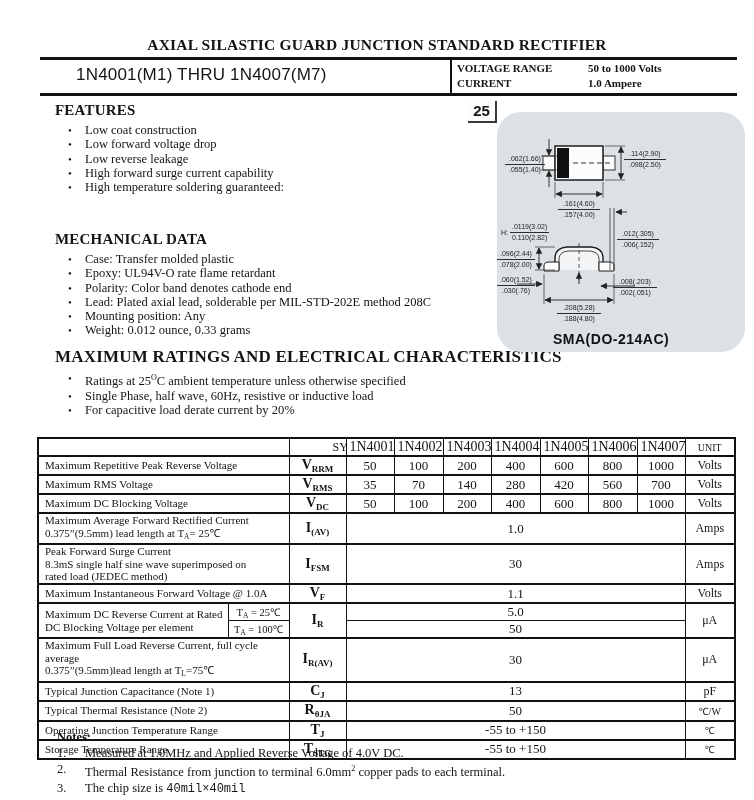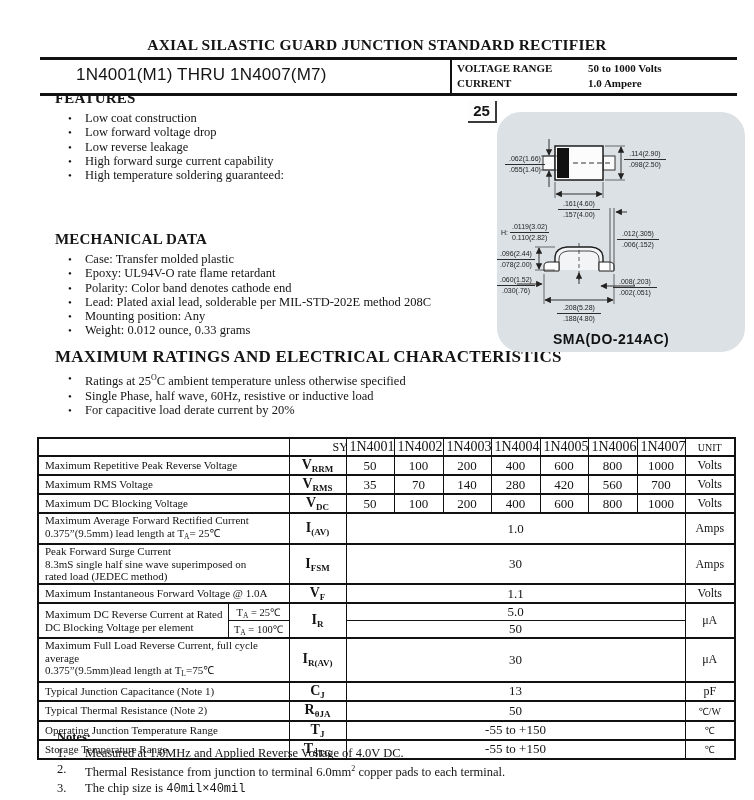--- a/index.html
+++ b/index.html
@@ -81,21 +81,21 @@
   <div class="hdr-band">
     <div class="part-range">1N4001(M1) THRU 1N4007(M7)</div>
     <div class="hdr-vline"></div>
     <div class="hdr-label vr-l">VOLTAGE RANGE</div>
     <div class="hdr-label vr-v">50 to 1000 Volts</div>
     <div class="hdr-label cu-l">CURRENT</div>
     <div class="hdr-label cu-v">1.0 Ampere</div>
   </div>
   <div class="rule rule2"></div>
 
-  <div class="sect" style="top:90px;width:430px;font-family:Liberation Serif, serif;">
+  <div class="sect" style="top:102px;width:430px;font-family:Liberation Serif, serif;">
     <h2>FEATURES</h2>
     <ul class="blist">
       <li>
           <span class="bullet">•</span>
           <span>Low coat construction</span>
         </li>
       <li>
           <span class="bullet">•</span>
           <span>Low forward voltage drop</span>
         </li>

